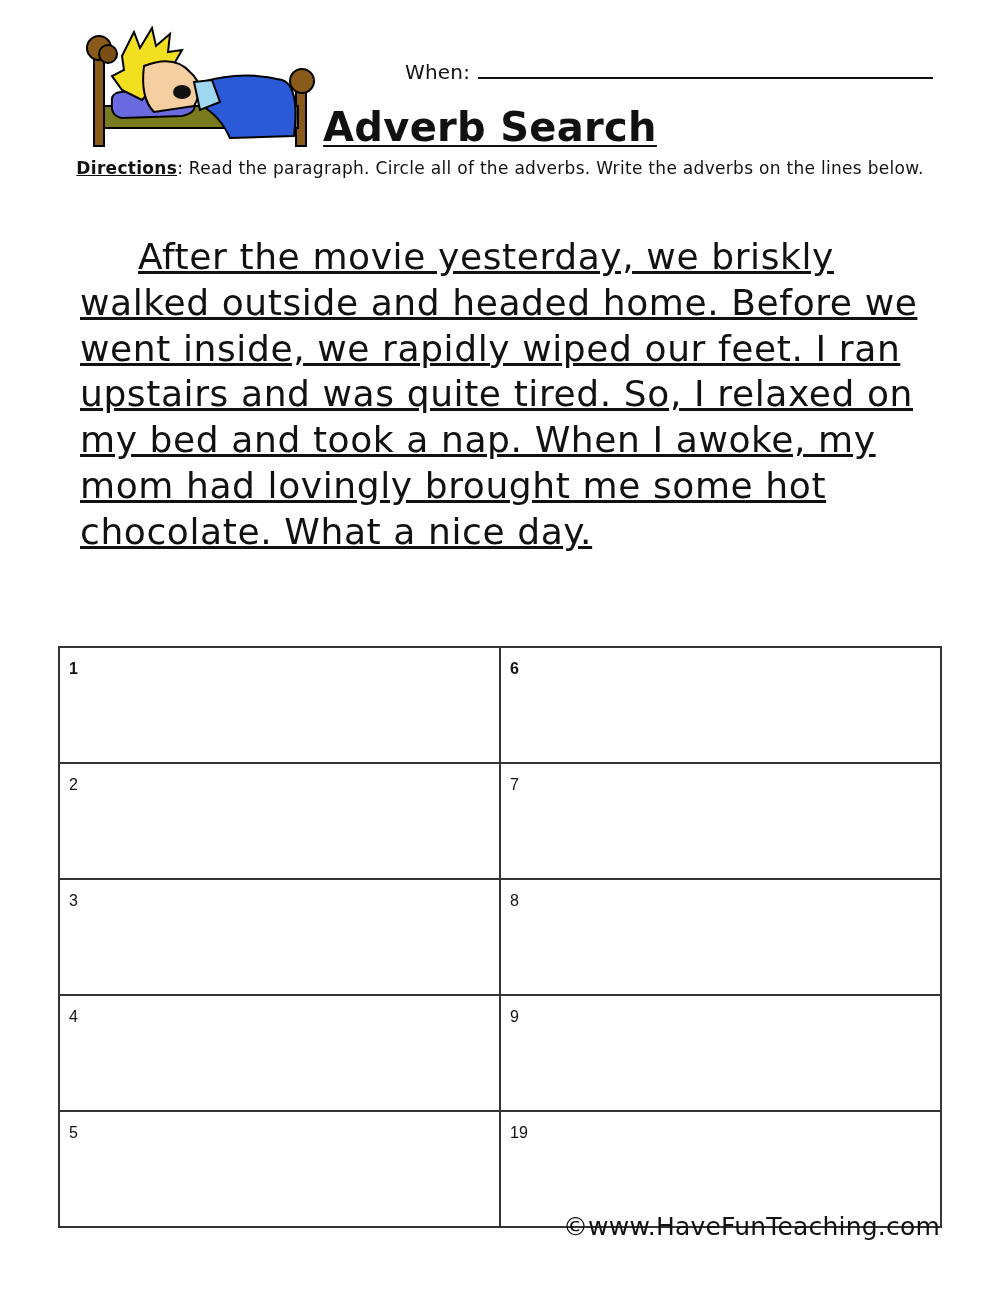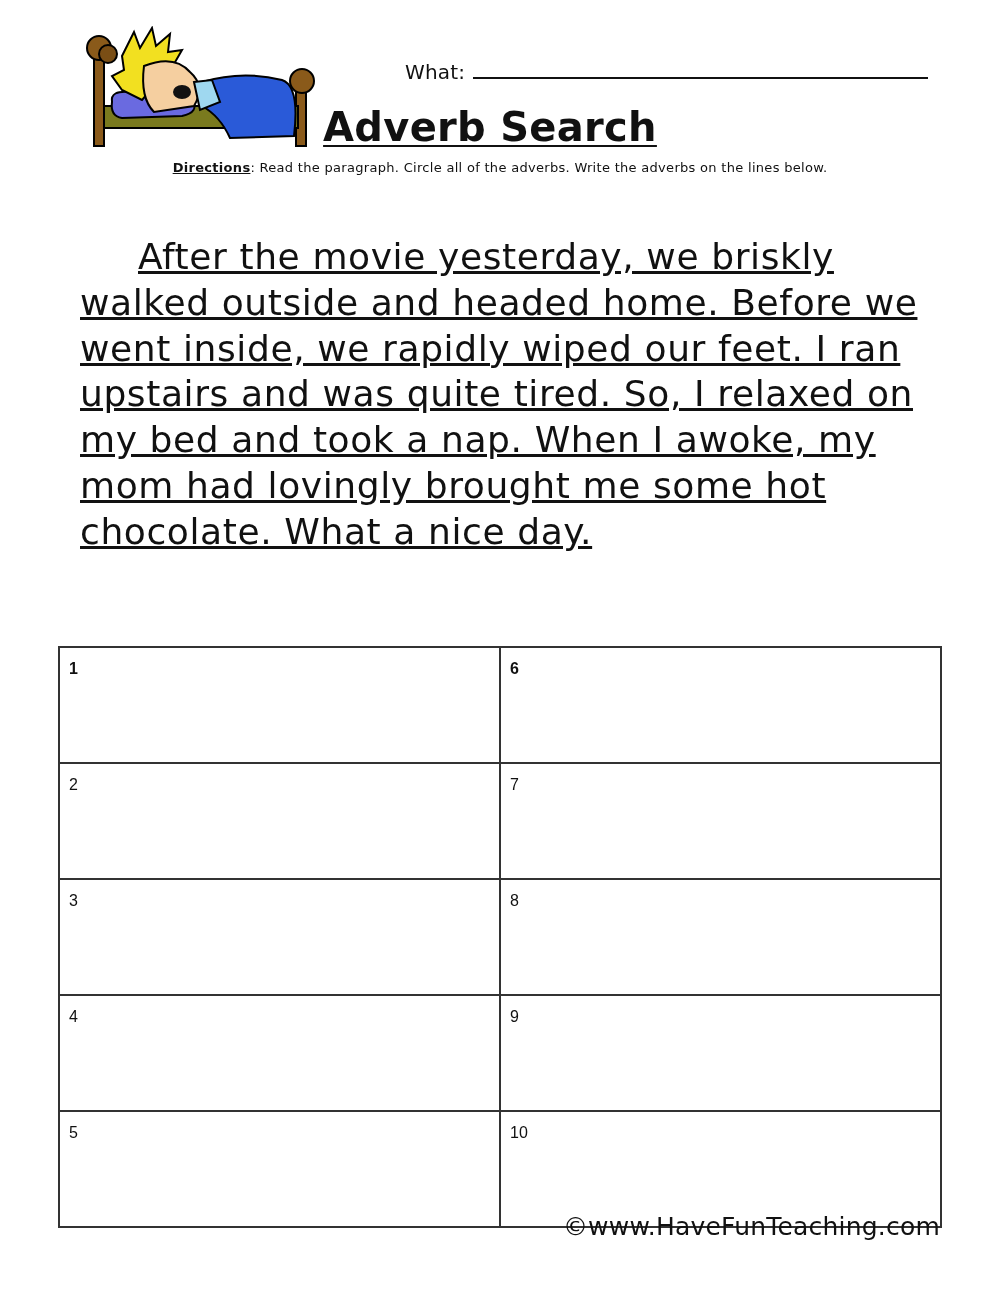--- a/index.html
+++ b/index.html
@@ -1,21 +1,21 @@
 <!DOCTYPE html>
 <html><head>
 <meta charset="utf-8">
 <style>
   html, body { margin:0; padding:0; background:#fff; }
   body { width:1000px; height:1294px; position:relative; overflow:hidden; font-family:"DejaVu Sans", sans-serif; color:#111; }
   .clipart { position:absolute; left:82px; top:26px; width:236px; height:122px; }
   .name-row { position:absolute; left:405px; top:60px; font-size:20px; letter-spacing:0.2px; }
   .name-line { display:inline-block; width:455px; border-bottom:2px solid #111; margin-left:8px; vertical-align:baseline; height:16px; }
   .title { position:absolute; left:0; width:980px; top:104px; text-align:center; font-size:40px; font-weight:bold; text-decoration:underline; text-underline-offset:4px; text-decoration-thickness:2px; letter-spacing:0.3px; }
-  .directions { position:absolute; left:60px; width:880px; top:154px; text-align:center; font-size:13px; line-height:28px; letter-spacing:0.3px; }
+  .directions { position:absolute; left:60px; width:880px; top:154px; text-align:center; font-size:17px; line-height:28px; letter-spacing:0.3px; }
   .directions .lbl { font-weight:bold; text-decoration:underline; }
   .paragraph { position:absolute; left:80px; width:860px; top:234px; font-size:36px; line-height:45.8px; letter-spacing:0.6px; text-indent:58px;text-decoration:underline; }
   table.answers { position:absolute; left:58px; top:646px; width:884px; border-collapse:collapse; }
   table.answers td { border:2px solid #333; width:50%; height:102px; vertical-align:top; padding:12px 8px 0 9px; font-family:"Liberation Sans", sans-serif; font-size:16px; }
   table.answers tr:first-child td { font-weight:bold; }
   .footer { position:absolute; right:60px; top:1212px; font-size:25px; letter-spacing:0.2px; }
 </style>
 </head>
 <body>
 
@@ -36,21 +36,21 @@
 
   <path d="M40 30 L52 6 L58 22 L70 2 L74 20 L88 8 L86 26 L100 24 L92 38 L60 74 L40 64 L30 50 L42 44 Z" fill="#f2e020" stroke="#000" stroke-width="2"></path>
 
   <path d="M62 40 Q92 28 108 46 Q124 60 112 80 L72 86 Q58 72 62 40Z" fill="#f5cfa0" stroke="#000" stroke-width="2"></path>
   <ellipse cx="100" cy="66" rx="9" ry="7" fill="#111"></ellipse>
 
   <path d="M112 56 L130 54 L138 76 L118 84 Z" fill="#9fd8f0" stroke="#000" stroke-width="2"></path>
 </svg>
 
 <div class="name-row">
-  <span>What:</span><span class="name-line"></span>
+  <span>When:</span><span class="name-line"></span>
 </div>
 
 <div class="title">Adverb Search</div>
 
 <div class="directions">
   <span class="lbl">Directions</span><span>:  Read the paragraph. Circle all of the adverbs.  Write the adverbs on the lines below.</span>
 </div>
 
 <div class="paragraph">After the movie yesterday, we briskly walked outside and headed home.  Before we went inside, we rapidly wiped our feet.  I ran upstairs and was quite tired. So, I relaxed on my bed and took a nap.  When I awoke, my mom had lovingly brought me some hot chocolate.  What a nice day.</div>
 
@@ -67,18 +67,18 @@
   <tr>
     <td><span>3</span></td>
     <td><span>8</span></td>
   </tr>
   <tr>
     <td><span>4</span></td>
     <td><span>9</span></td>
   </tr>
   <tr>
     <td><span>5</span></td>
-    <td><span>10</span></td>
+    <td><span>19</span></td>
   </tr>
 </tbody>
   </table>
 
 <div class="footer">©www.HaveFunTeaching.com</div>
 
 </body></html>

